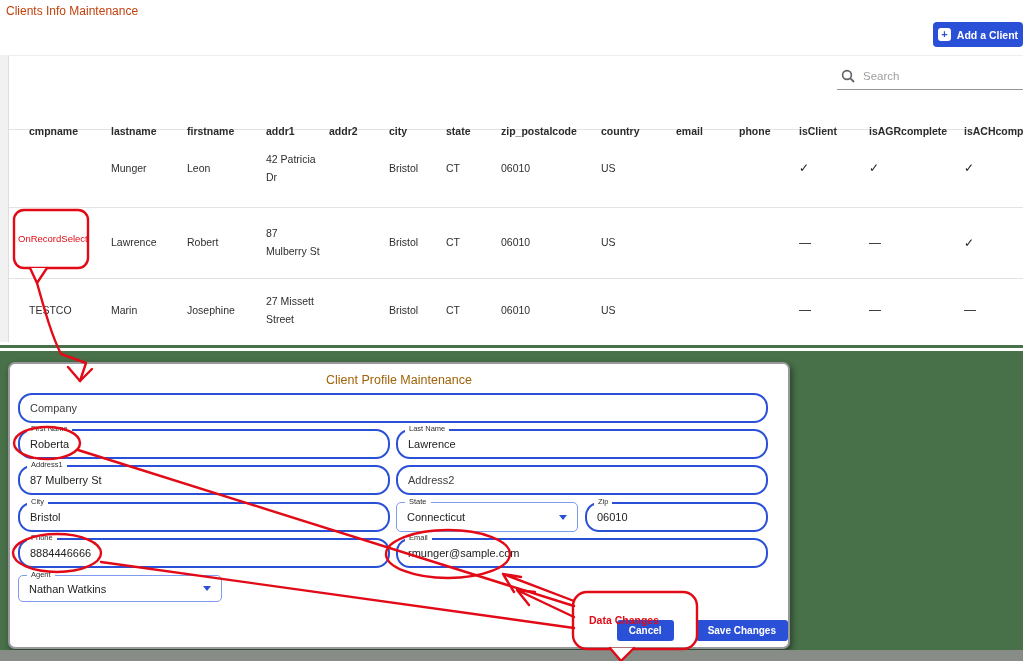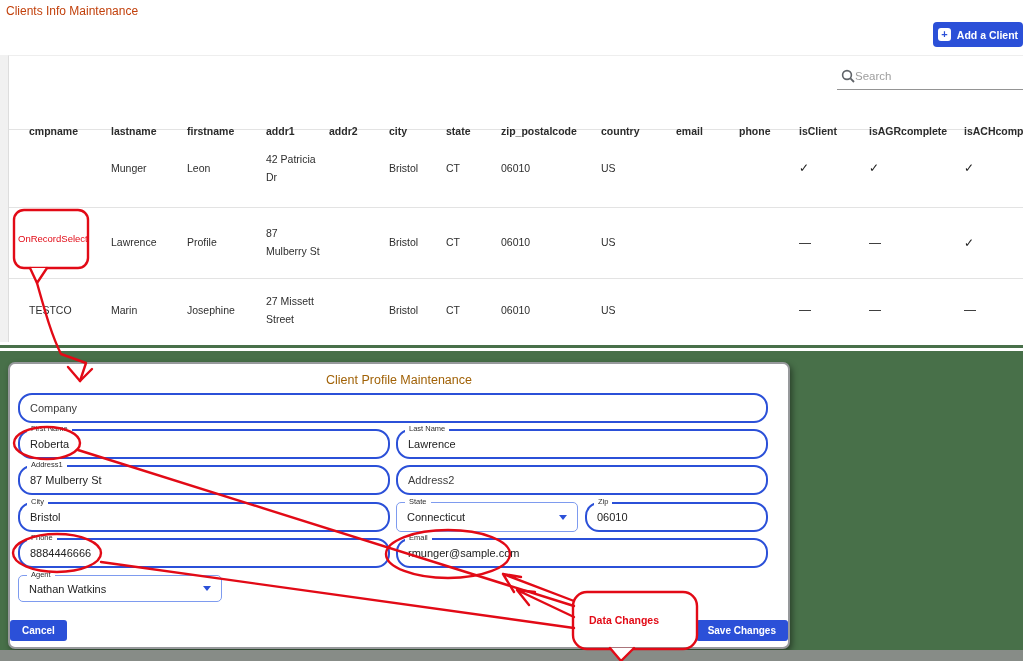--- a/index.html
+++ b/index.html
@@ -14,21 +14,21 @@
     font-size:10.5px; font-weight:bold; cursor:pointer; }
   .plus-box { width:13px; height:13px; background:#fff; color:#2b50d8; border-radius:3px;
     display:flex; align-items:center; justify-content:center; font-size:11px; font-weight:bold; line-height:1; }
 
   .left-gutter { position:absolute; left:0; top:55px; width:8px; height:287px; background:#f1f1f1; }
 
   .card { position:absolute; left:8px; top:55px; right:0; height:287px; background:#fff;
     border-left:1px solid #ddd; border-top:1px solid #eee; overflow:hidden; }
 
   .search-wrap { position:absolute; top:6px; right:0; width:186px; height:28px;
-    border-bottom:1px solid #949494; display:flex; align-items:center; padding-left:4px; }
+    border-bottom:1px solid #949494; display:flex; align-items:center; gap:8px; padding-left:4px; }
   .search-wrap svg { flex:0 0 auto; }
   .search-input { border:none; outline:none; font-size:11.5px; color:#333; width:140px; background:transparent; }
   .search-input::placeholder { color:#9e9e9e; }
 
   .tgrid { display:grid; grid-template-columns:82px 76px 79px 63px 60px 57px 55px 100px 75px 63px 60px 70px 95px 90px;
     padding-left:12px; align-items:center; }
   .thead { margin-top:45px; height:28px; font-size:10.5px; font-weight:bold; color:#2b2b2b; }
   .thead > div { padding-left:8px;margin-top:24px; }
   .trow { border-top:1px solid #e3e3e3; font-size:10.5px; color:#2e2e2e; cursor:pointer; }
   .trow > div { padding-left:8px; line-height:1.7; }
@@ -61,21 +61,21 @@
   .f-last    { left:386px;top:65px;  width:372px; }
   .f-addr1   { left:8px;  top:101px; width:372px; }
   .f-addr2   { left:386px;top:101px; width:372px; }
   .f-city    { left:8px;  top:138px; width:372px; }
   .f-state   { left:386px;top:138px; width:182px; }
   .f-zip     { left:575px;top:138px; width:183px; }
   .f-phone   { left:8px;  top:174px; width:372px; }
   .f-email   { left:386px;top:174px; width:372px; }
   .f-agent   { left:8px;  top:211px; width:204px; height:27px; }
 
-  .btn-row { position:absolute; left:0; top:256px; width:100%; display:flex; justify-content:space-between; gap:22px; }
+  .btn-row { position:absolute; left:0; top:256px; width:100%; display:flex; justify-content:flex-end; gap:22px; }
   .mbtn { background:#2b50d8; color:#fff; border:none; border-radius:3px; height:21px;
     font-size:10px; font-weight:bold; padding:0 12px; cursor:pointer; font-family:inherit; }
 
   .overlay { position:absolute; left:0; top:0; width:1023px; height:661px; pointer-events:none; z-index:50; }
   .overlay text { font-family:"Liberation Sans", sans-serif; }
 </style>
 </head>
 <body>
 
 <div class="page-title">Clients Info Maintenance</div>
@@ -126,21 +126,21 @@
     <div></div>
     <div></div>
     <div class="bool">✓</div>
     <div class="bool">✓</div>
     <div class="bool">✓</div>
   </div>
 
   <div class="tgrid trow r2">
     <div></div>
     <div>Lawrence</div>
-    <div>Profile</div>
+    <div>Robert</div>
     <div>87 Mulberry St</div>
     <div></div>
     <div>Bristol</div>
     <div>CT</div>
     <div>06010</div>
     <div>US</div>
     <div></div>
     <div></div>
     <div class="bool">—</div>
     <div class="bool">—</div>

